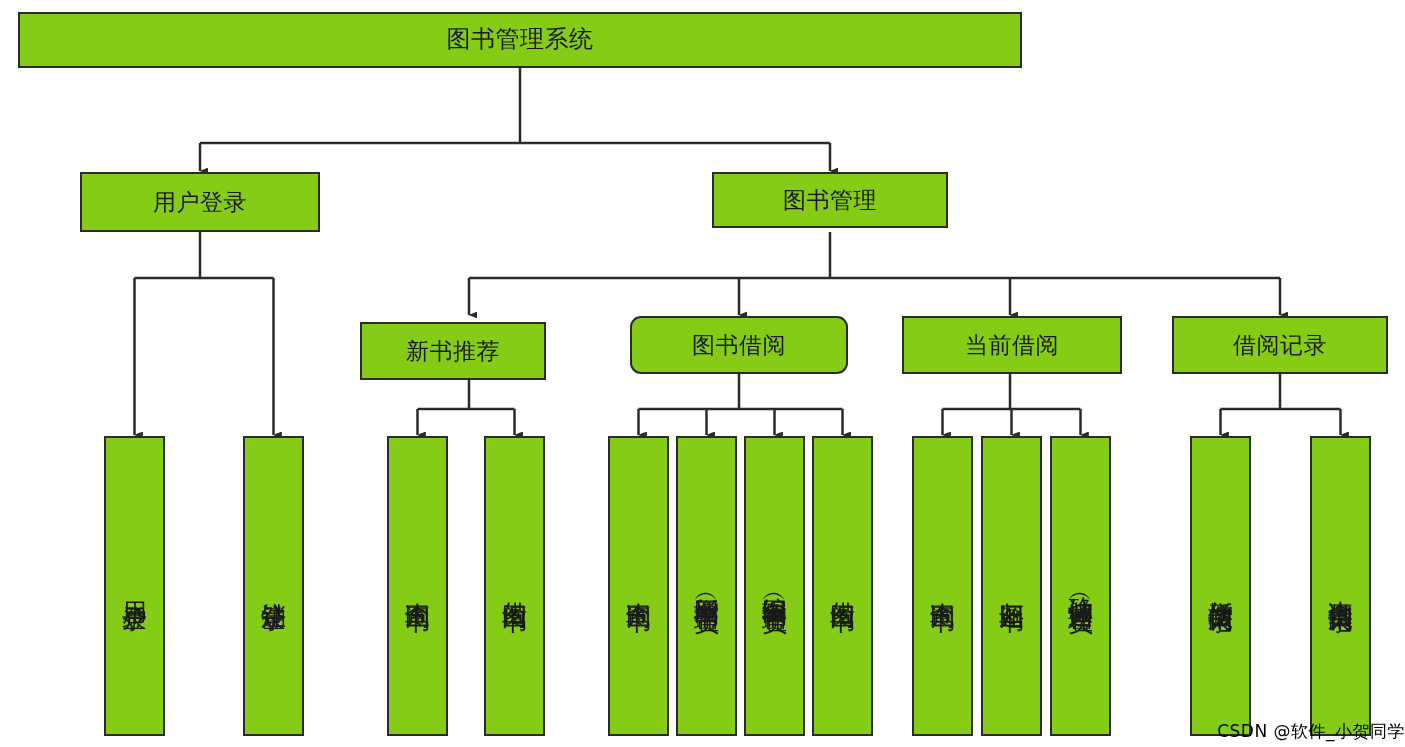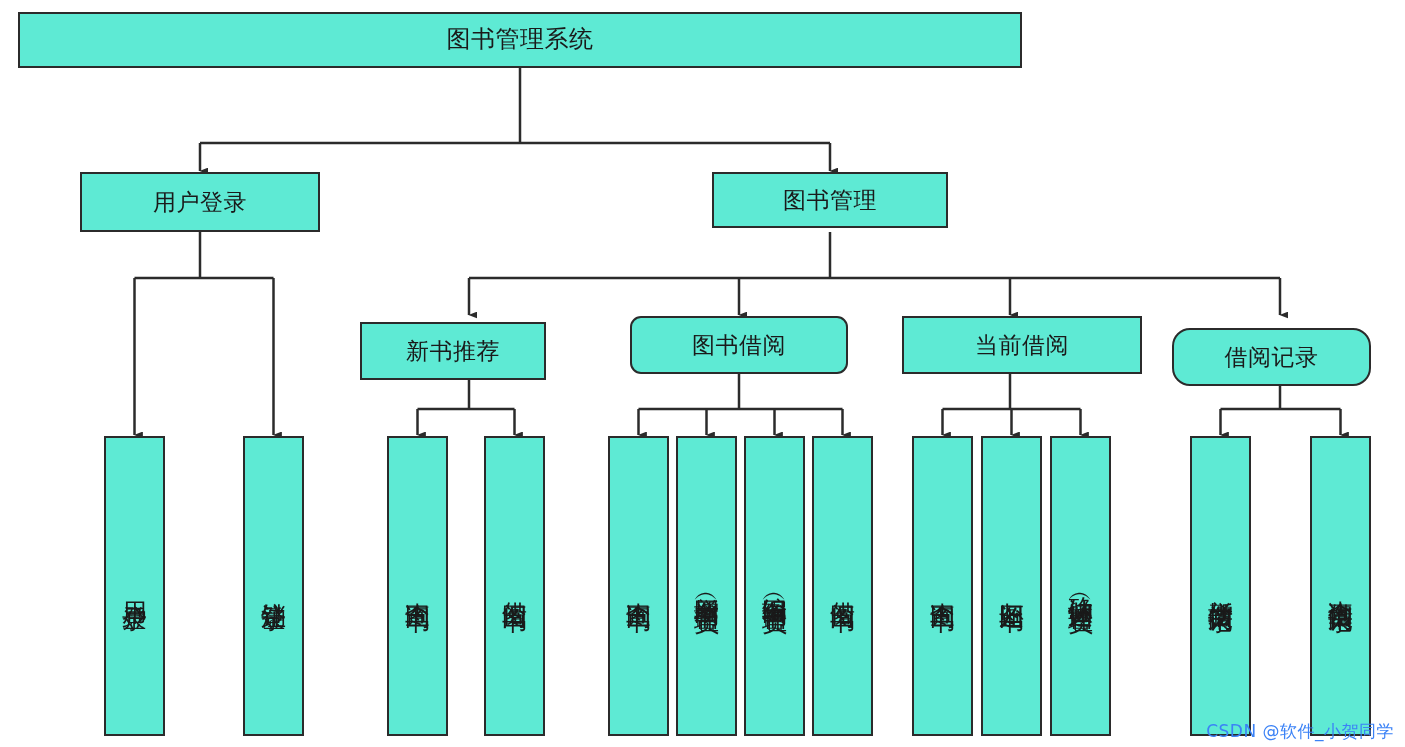--- a/index.html
+++ b/index.html
@@ -23,21 +23,21 @@
     left: 0;
     top: 0;
     width: 1405px;
     height: 747px;
     pointer-events: none;
   }
   .node {
     position: absolute;
     box-sizing: border-box;
     border: 2.5px solid #2b2b2b;
-    background: #5eead4;
+    background: #84cc16;
     display: flex;
     align-items: center;
     justify-content: center;
     color: #1a1a1a;
   }
   .node-label {
     display: block;
     text-align: center;
     line-height: 1.06;
     letter-spacing: 0.5px;
@@ -58,24 +58,24 @@
   .node.v .node-label {
     writing-mode: vertical-rl;
     text-orientation: upright;
     font-size: 25px;
     line-height: 1.0;
     letter-spacing: 2px;
     white-space: nowrap;
   }
   .watermark {
     position: absolute;
-    right: 11px;
+    right: 0;
     bottom: 4px;
     font-size: 17px;
-    color: #3b82f6;
+    color: #000000;
     letter-spacing: 0.5px;
     white-space: nowrap;
     font-family: "DejaVu Sans", "Liberation Sans", sans-serif;
   }
 </style>
 </head>
 <body>
 
 <div id="diagram-canvas">
 
@@ -131,24 +131,24 @@
       </div>
       <div class="node h" style="left: 712px; top: 172px; width: 236px; height: 56px;">
         <span class="node-label">图书管理</span>
       </div>
       <div class="node h" style="left: 360px; top: 322px; width: 186px; height: 58px;">
         <span class="node-label">新书推荐</span>
       </div>
       <div class="node h" style="left: 630px; top: 316px; width: 218px; height: 58px; border-radius: 11px;">
         <span class="node-label">图书借阅</span>
       </div>
-      <div class="node h" style="left: 902px; top: 316px; width: 240px; height: 58px;">
+      <div class="node h" style="left: 902px; top: 316px; width: 220px; height: 58px;">
         <span class="node-label">当前借阅</span>
       </div>
-      <div class="node h" style="left: 1172px; top: 328px; width: 199px; height: 58px; border-radius: 18px;">
+      <div class="node h" style="left: 1172px; top: 316px; width: 216px; height: 58px;">
         <span class="node-label">借阅记录</span>
       </div>
       <div class="node v" style="left: 104px; top: 436px; width: 61px; height: 300px;">
         <span class="node-label">用户登录</span>
       </div>
       <div class="node v" style="left: 243px; top: 436px; width: 61px; height: 300px;">
         <span class="node-label">注销登录</span>
       </div>
       <div class="node v" style="left: 387px; top: 436px; width: 61px; height: 300px;">
         <span class="node-label">查询图书</span>

